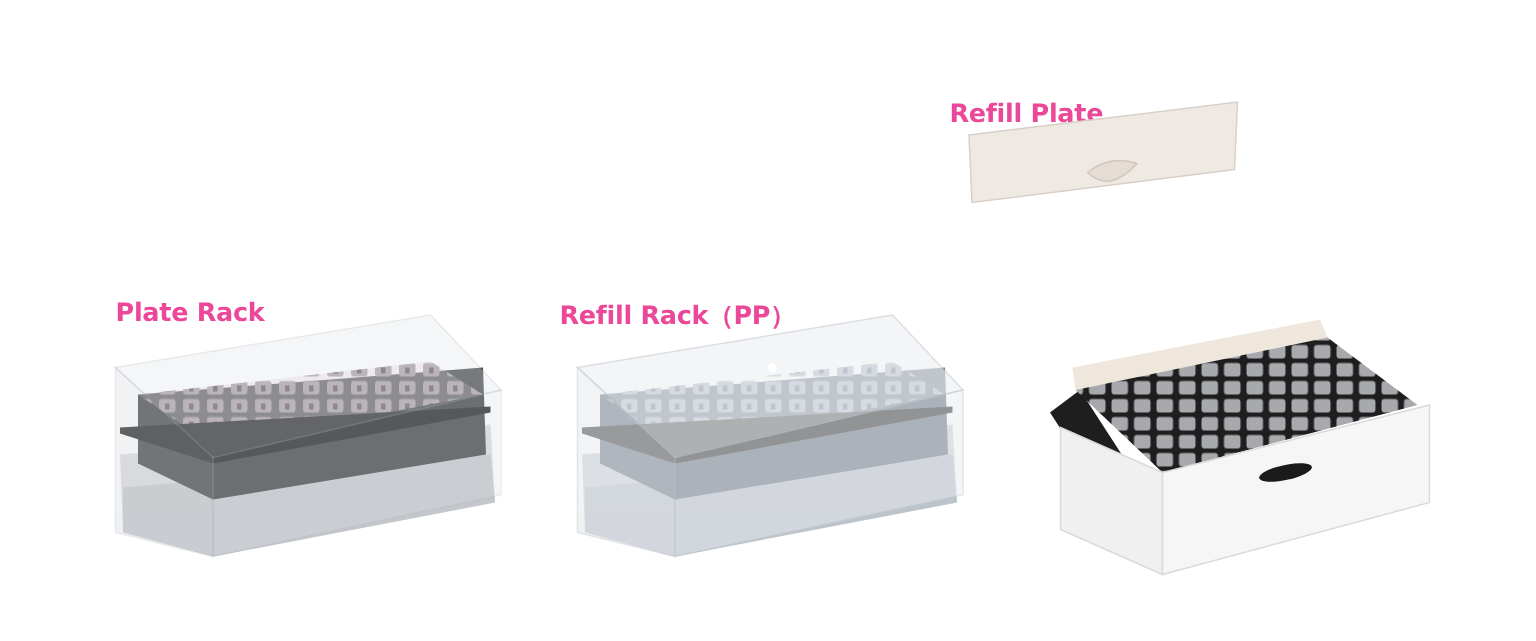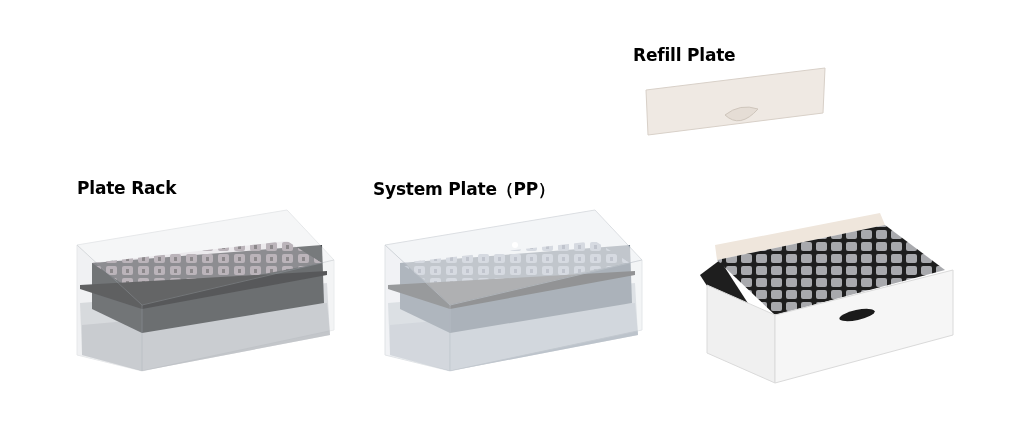--- a/index.html
+++ b/index.html
@@ -1,17 +1,17 @@
 <!DOCTYPE html>
 <html><head>
 <meta charset="utf-8">
 <style>
   html, body { margin:0; padding:0; background:#ffffff; }
   body { width:1024px; height:427px; position:relative; overflow:hidden; font-family:"DejaVu Sans", sans-serif; }
-  .label { position:absolute; font-size:17px; font-weight:bold; color:#000000; letter-spacing:-0.2px; white-space:nowrap; }
+  .label { position:absolute; font-size:17px; font-weight:bold; color:#ec4899; letter-spacing:-0.2px; white-space:nowrap;margin-top:21px; }
   .product { position:absolute; }
   svg { display:block; }
 </style>
 </head>
 <body>
 
 <div class="label" style="left:77px; top:178px;">Plate Rack</div>
 
 <div class="product" style="left:72px; top:205px;">
   <svg width="265" height="170" viewBox="0 0 265 170">
@@ -31,21 +31,21 @@
     <path d="M20 58 L215 36 L250 58 L70 92 Z" fill="#c9b8c2" opacity="0.25"></path>
 
     <path d="M8 80 L255 66 L255 70 L70 104 L8 84 Z" fill="#1f1f1f"></path>
 
     <path d="M5 40 L215 5 L262 55 L70 100 Z" fill="#e4e7ea" opacity="0.35" stroke="#b9bec3" stroke-width="1"></path>
     <path d="M5 40 L70 100 L70 166 L5 150 Z" fill="#d6d9dd" opacity="0.35" stroke="#b9bec3" stroke-width="1"></path>
     <path d="M70 100 L262 55 L262 125 L70 166 Z" fill="#dadde1" opacity="0.3" stroke="#b9bec3" stroke-width="1"></path>
   </svg>
 </div>
 
-<div class="label" style="left:373px; top:178px;">System Plate（PP）</div>
+<div class="label" style="left:373px; top:178px;">Refill Rack（PP）</div>
 
 <div class="product" style="left:380px; top:205px;">
   <svg width="265" height="170" viewBox="0 0 265 170">
     <defs>
       <pattern id="tips2" x="0" y="0" width="16" height="12" patternUnits="userSpaceOnUse">
         <rect x="2" y="1" width="11" height="9" rx="2" fill="#a9b1c0"></rect>
         <rect x="6" y="4" width="3" height="4" fill="#6b7487"></rect>
       </pattern>
     </defs>
     <path d="M8 98 L255 78 L258 130 L70 166 L10 150 Z" fill="#c2c8cf" opacity="0.75"></path>

